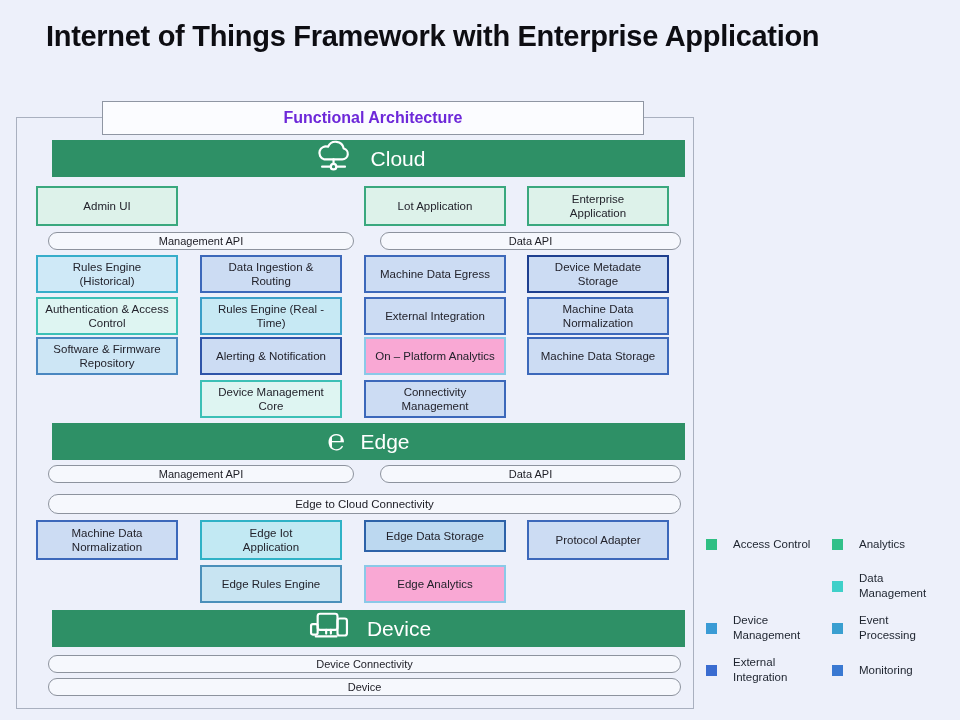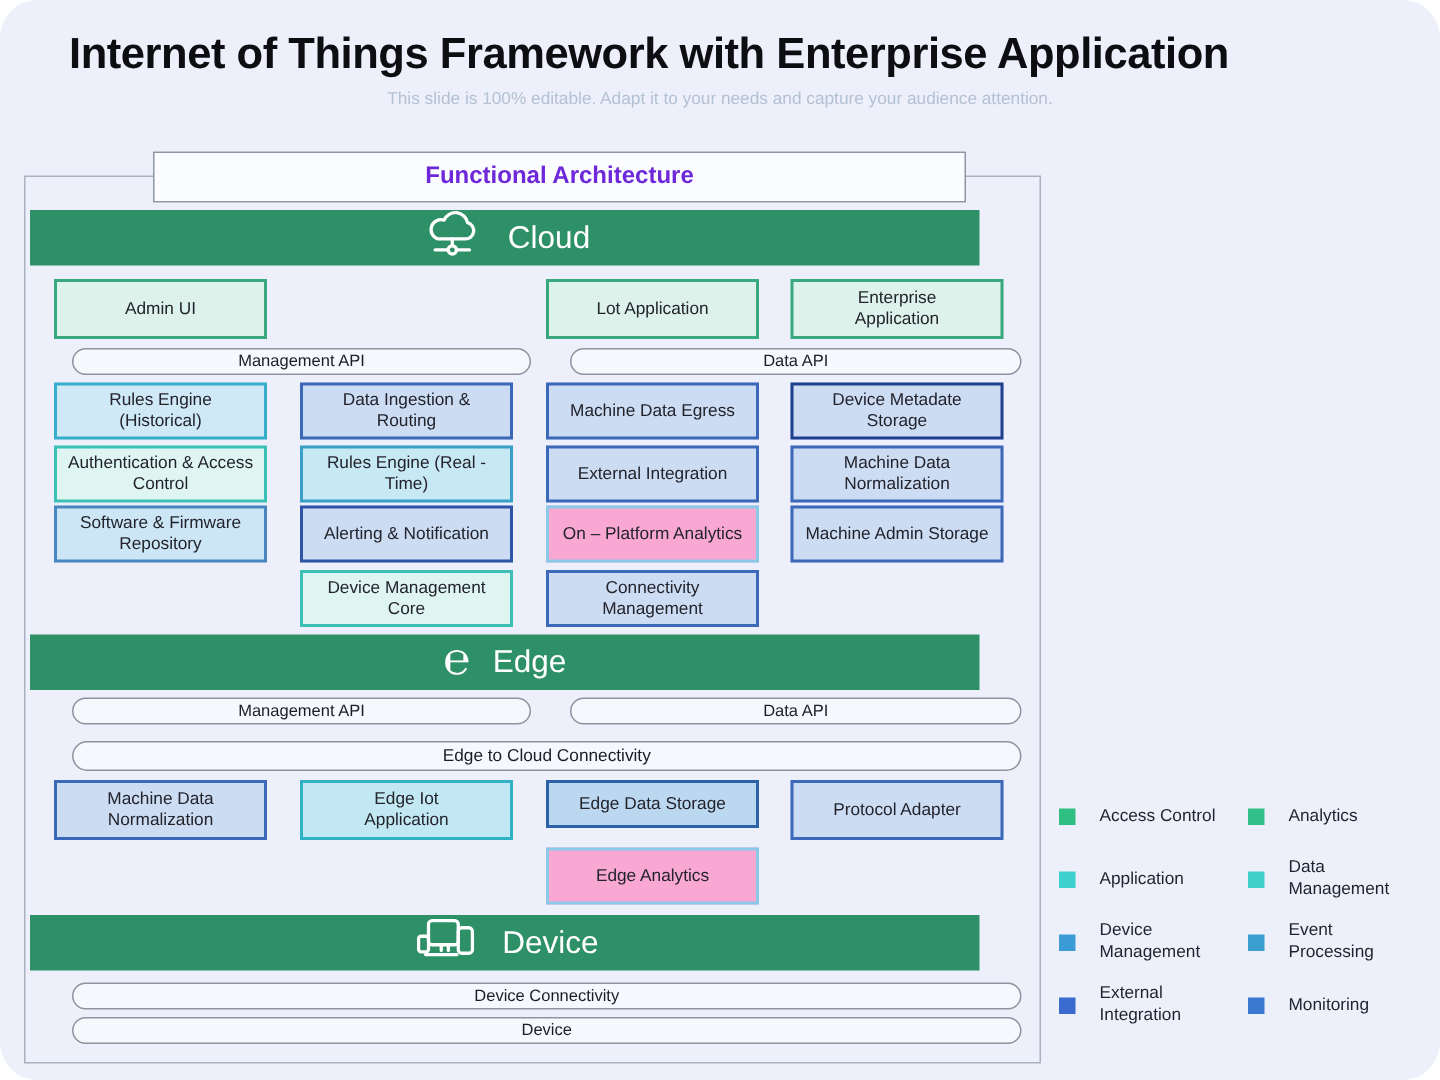--- a/index.html
+++ b/index.html
@@ -2,21 +2,20 @@
 <html><head>
 <meta charset="utf-8">
 <style>
   html,body{margin:0;padding:0;}
   .slide{
     position:relative;
     width:960px;height:720px;
     background:#edf0fa;
     font-family:"Liberation Sans", sans-serif;
     overflow:hidden;
-    border-radius:25px;
   }
   .title{
     position:absolute;left:46px;top:20px;width:880px;
     font-size:29px;font-weight:700;color:#0d0d12;letter-spacing:-0.3px;
     white-space:nowrap;
   }
   .subtitle{
     position:absolute;left:0;top:60px;width:960px;text-align:center;
     font-size:11.5px;color:#b3c1d4;
   }
@@ -24,21 +23,21 @@
     position:absolute;left:16px;top:117px;width:676px;height:590px;
     border:1px solid #a9b0bf;background:transparent;
   }
   .frame-title{
     position:absolute;left:102px;top:101px;width:540px;height:32px;
     background:#fbfcff;border:1px solid #8f96a3;
     display:flex;align-items:center;justify-content:center;
     font-size:16px;font-weight:700;color:#6d28d9;z-index:3;
   }
   .banner{
-    position:absolute;left:20px;width:633px;height:37px;
+    position:absolute;left:52px;width:633px;height:37px;
     background:#2e9066;color:#ffffff;
     display:flex;align-items:center;justify-content:center;gap:15px;
     font-size:21px;z-index:2;
   }
   .banner .glyph{font-size:30px;line-height:1;transform:translateY(-2px);}
   .box{
     position:absolute;width:142px;box-sizing:border-box;
     display:flex;align-items:center;justify-content:center;text-align:center;
     border:2px solid;         
     font-size:11.5px;line-height:1.22;color:#23232c;padding:2px 6px;
@@ -66,21 +65,20 @@
   .legend-swatch{width:11px;height:11px;flex:0 0 11px;}
   .legend-label{font-size:11.5px;color:#1d232e;width:88px;line-height:1.3;}
   svg{display:block;}
 </style>
 </head>
 <body>
 
 <div class="slide">
 
   <div class="title">Internet of Things Framework with Enterprise Application</div>
-  <div class="subtitle">This slide is 100% editable. Adapt it to your needs and capture your audience attention.</div>
 
   <div class="container"></div>
   <div class="frame-title">Functional Architecture</div>
 
   <div class="banner" style="top:140px;">
     <span class="glyph">
       <svg width="44" height="36" viewBox="0 0 48 38" fill="none" stroke="#ffffff" stroke-width="2.4" stroke-linecap="round" stroke-linejoin="round">
         <path d="M13 21.5 h20 a6 6 0 0 0 1.6-11.8 A9 9 0 0 0 17.5 7.8 A7 7 0 0 0 13 21.5 Z"></path>
         <path d="M23.5 21.5 v4.5"></path>
         <circle cx="23.5" cy="29.5" r="3"></circle>
@@ -104,40 +102,41 @@
   <div class="box v-navy" style="left:527px;top:255px;height:38px;">Device Metadate Storage</div>
 
   <div class="box v-paleteal" style="left:36px;top:297px;height:38px;">Authentication &amp; Access Control</div>
   <div class="box v-realtime" style="left:200px;top:297px;height:38px;">Rules Engine (Real - Time)</div>
   <div class="box v-peri" style="left:364px;top:297px;height:38px;">External Integration</div>
   <div class="box v-peri" style="left:527px;top:297px;height:38px;">Machine Data Normalization</div>
 
   <div class="box v-soft" style="left:36px;top:337px;height:38px;">Software &amp; Firmware Repository</div>
   <div class="box v-peri-dark" style="left:200px;top:337px;height:38px;">Alerting &amp; Notification</div>
   <div class="box v-analytics" style="left:364px;top:337px;height:38px;">On – Platform Analytics</div>
-  <div class="box v-peri" style="left:527px;top:337px;height:38px;">Machine Admin Storage</div>
+  <div class="box v-peri" style="left:527px;top:337px;height:38px;">Machine Data Storage</div>
 
   <div class="box v-paleteal" style="left:200px;top:380px;height:38px;">Device Management Core</div>
   <div class="box v-peri" style="left:364px;top:380px;height:38px;">Connectivity Management</div>
 
   <div class="banner" style="top:423px;">
     <span class="glyph">℮</span>
     <span>Edge</span>
   </div>
 
   <div class="pill" style="left:36px;top:465px;width:306px;">Management API</div>
   <div class="pill" style="left:368px;top:465px;width:301px;">Data API</div>
 
   <div class="pill" style="left:36px;top:494px;width:633px;height:20px;font-size:11.5px;">Edge to Cloud Connectivity</div>
 
   <div class="box v-peri" style="left:36px;top:520px;height:40px;">Machine Data Normalization</div>
   <div class="box v-edgeapp narrow" style="left:200px;top:520px;height:40px;">Edge Iot Application</div>
   <div class="box v-storage" style="left:364px;top:520px;height:32px;">Edge Data Storage</div>
   <div class="box v-peri" style="left:527px;top:520px;height:40px;">Protocol Adapter</div>
 
+  <div class="box v-rules" style="left:200px;top:565px;height:38px;">Edge Rules Engine</div>
   <div class="box v-analytics" style="left:364px;top:565px;height:38px;">Edge Analytics</div>
 
   <div class="banner" style="top:610px;">
     <span class="glyph">
       <svg width="46" height="34" viewBox="0 0 48 36" fill="none" stroke="#ffffff" stroke-width="2.3" stroke-linecap="round" stroke-linejoin="round">
         <rect x="12" y="4" width="21" height="17" rx="2.5"></rect>
         <path d="M10 28 h22"></path>
         <path d="M21 21 v4 M26 21 v4"></path>
         <rect x="33" y="9" width="10" height="18" rx="2.5"></rect>
         <rect x="5" y="15" width="7" height="11" rx="1.8"></rect>
@@ -150,24 +149,20 @@
   <div class="pill" style="left:36px;top:678px;width:633px;">Device</div>
 
   <div class="legend-item" style="left:706px;top:522px;">
     <span class="legend-swatch" style="background-color: rgb(47, 191, 131);"></span>
     <span class="legend-label">Access Control</span>
   </div>
   <div class="legend-item" style="left:832px;top:522px;">
     <span class="legend-swatch" style="background-color: rgb(50, 192, 137);"></span>
     <span class="legend-label">Analytics</span>
   </div>
-  <div class="legend-item" style="left:706px;top:564px;">
-    <span class="legend-swatch" style="background-color: rgb(62, 208, 204);"></span>
-    <span class="legend-label">Application</span>
-  </div>
   <div class="legend-item" style="left:832px;top:564px;">
     <span class="legend-swatch" style="background-color: rgb(63, 208, 201);"></span>
     <span class="legend-label">Data Management</span>
   </div>
   <div class="legend-item" style="left:706px;top:606px;">
     <span class="legend-swatch" style="background-color: rgb(58, 155, 213);"></span>
     <span class="legend-label">Device Management</span>
   </div>
   <div class="legend-item" style="left:832px;top:606px;">
     <span class="legend-swatch" style="background-color: rgb(58, 159, 208);"></span>

